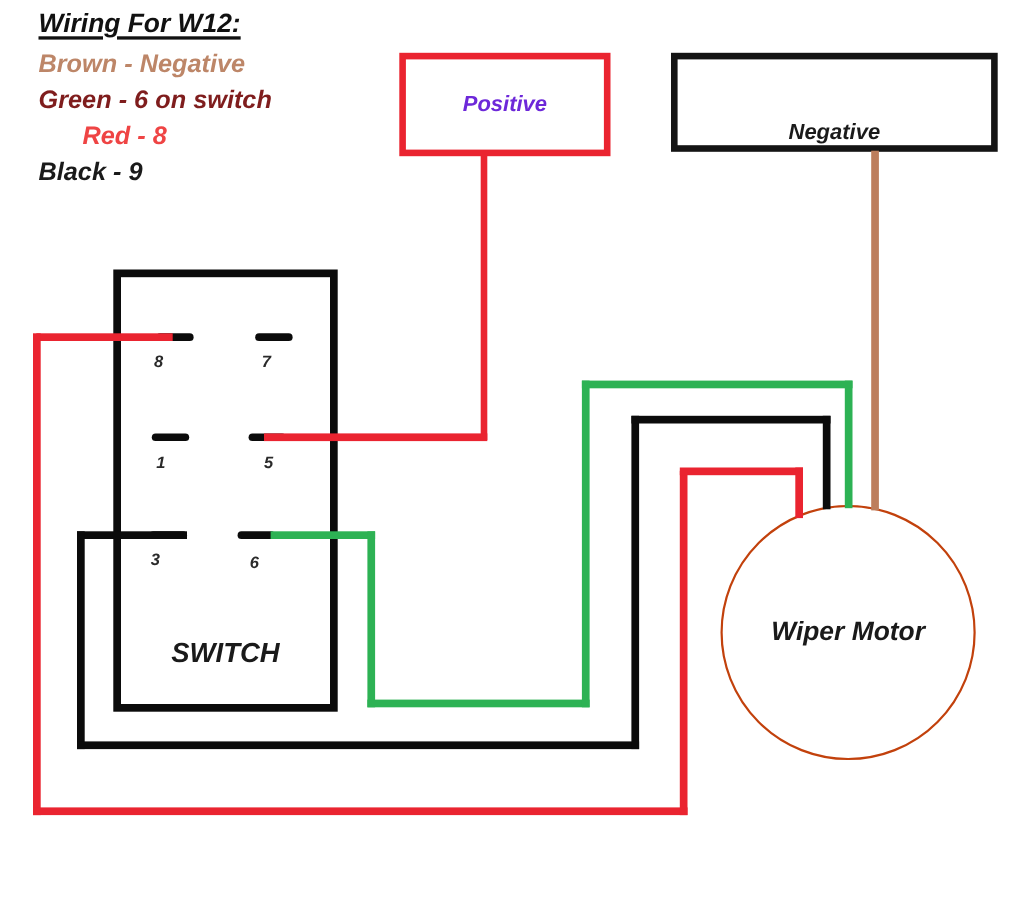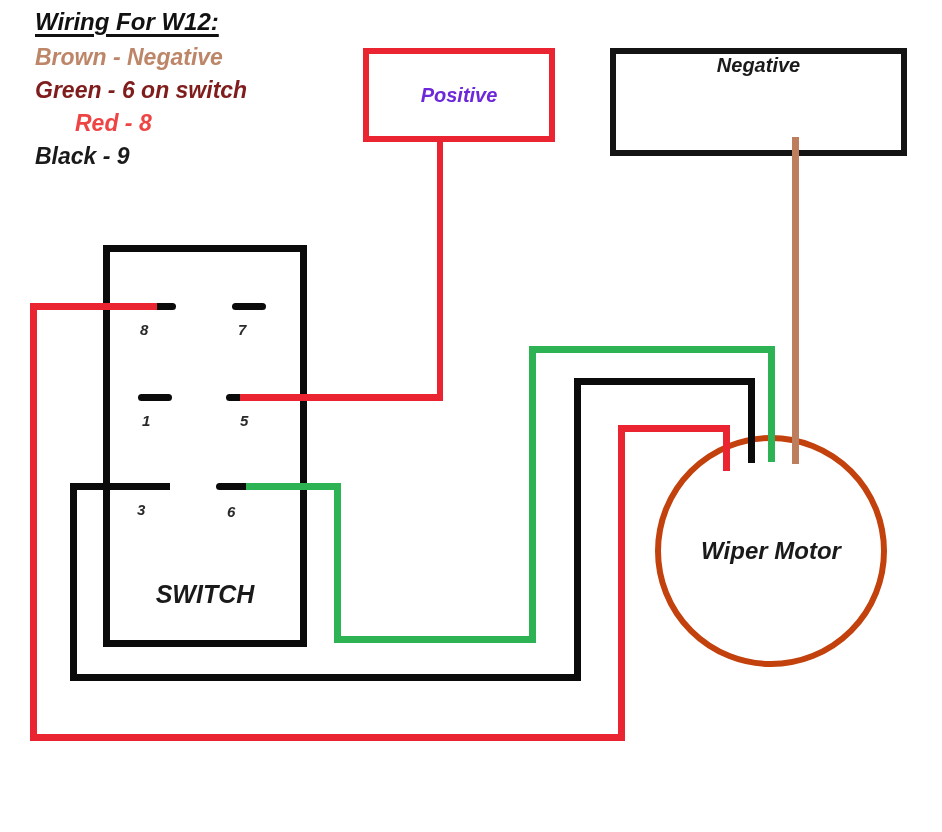--- a/index.html
+++ b/index.html
@@ -4,24 +4,24 @@
 <style>
   html,body{margin:0;padding:0;}
   body{
     width:942px;height:832px;position:relative;background:#ffffff;
     font-family:"Liberation Sans", sans-serif;overflow:hidden;
   }
   .abs{position:absolute;}
   .wirebox{position:absolute;box-sizing:border-box;background:#ffffff;}
   #positive-box{left:363px;top:48px;width:192px;height:94px;border:6px solid #ea2430;
     display:flex;align-items:center;justify-content:center;}
-  #negative-box{left:610px;top:48px;width:297px;height:108px;border:6px solid #141414;
-    display:flex;align-items:flex-start;justify-content:center;}
+  #negative-box{left:610px;top:48px;width:297px;height:90px;border:6px solid #141414;
+    display:flex;align-items:flex-end;justify-content:center;}
   #switch-box{left:103px;top:245px;width:204px;height:402px;border:7px solid #0b0b0b;}
-  #motor-circle{left:655px;top:435px;width:232px;height:232px;border:6px solid #c2410c;
+  #motor-circle{left:655px;top:459px;width:232px;height:232px;border:2px solid #c2410c;
     border-radius:50%;display:flex;align-items:center;justify-content:center;}
   .node-label{font-weight:bold;font-style:italic;font-size:20px;}
   #motor-label{font-size:24px;color:#1a1a1a;}
   #switch-label{left:103px;top:580px;width:204px;text-align:center;
     font-weight:bold;font-style:italic;font-size:25px;color:#1a1a1a;}
   .legend-line{left:35px;font-weight:bold;font-style:italic;white-space:nowrap;text-align:center;}
   #legend-title{top:8px;font-size:24px;color:#111111;
     text-decoration:underline;text-decoration-thickness:3px;text-underline-offset:4px;}
   .legend-item{font-size:23px;}
   .term-label{position:absolute;font-weight:bold;font-style:italic;

